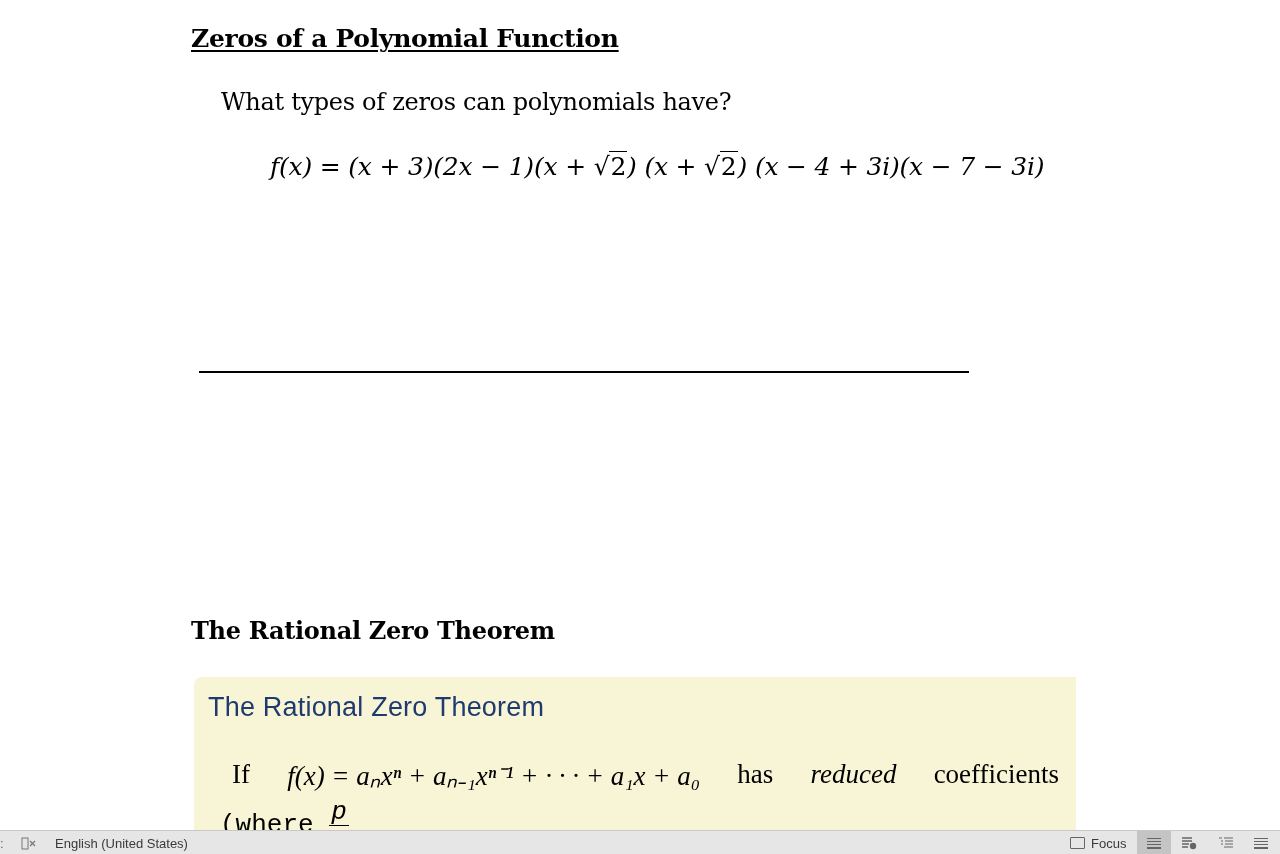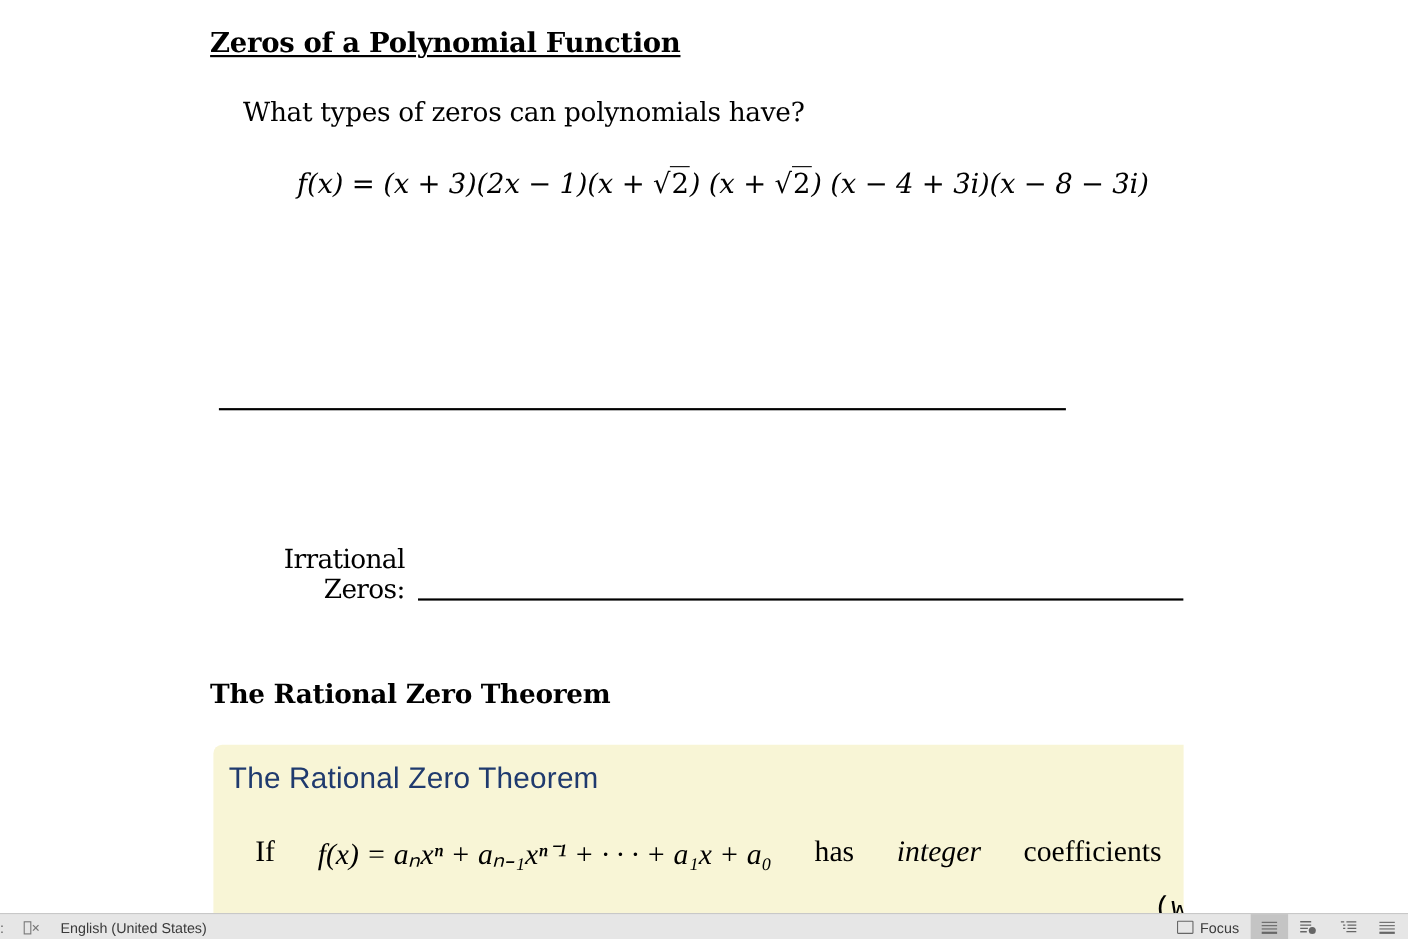--- a/index.html
+++ b/index.html
@@ -1,17 +1,17 @@
 <!DOCTYPE html>
 <html><head>
   <meta charset="utf-8">
   <style>
     html, body { margin:0; padding:0; }
     body { width:1280px; height:854px; overflow:hidden; background:#ffffff; position:relative; font-family:"DejaVu Serif", serif; color:#000; }
-    .page { position:absolute; left:0; top:0; width:1076px; height:830px; overflow:hidden;text-align:right; }
+    .page { position:absolute; left:0; top:0; width:1076px; height:830px; overflow:hidden; }
     .title { position:absolute; left:191px; top:24px; font-size:25px; font-weight:bold; text-decoration:underline; text-decoration-thickness:2px; text-underline-offset:3px; letter-spacing:-0.3px; }
     .question { position:absolute; left:191px; top:88px; font-size:24px; letter-spacing:-0.3px;margin-left:30px; }
     .equation { position:absolute; left:270px; top:152px; font-size:25px; font-family:"DejaVu Serif", serif; letter-spacing:-0.2px; white-space:nowrap; }
     .equation i { font-style:italic; }
     .sqrt { display:inline-block; }
     .sqrt .rad { border-top:1.5px solid #000; padding:0 1px; }
     .fill-line { position:absolute; font-size:24px; letter-spacing:-0.6px; display:flex; align-items:flex-end; }
     .fill-line .blank { display:inline-block; border-bottom:2px solid #000; height:1px; margin-left:8px; margin-bottom:4px; }
     .rational { left:191px; top:370px; }
     .irrational { left:191px; top:494px; }
@@ -33,41 +33,37 @@
     .focus-box { width:13px; height:10px; border:1.3px solid #666; border-radius:1px; margin-right:6px; }
   </style>
 </head>
 <body>
 
 <div class="page">
   <div class="title">Zeros of a Polynomial Function</div>
   <div class="question">What types of zeros can polynomials have?</div>
 
   <div class="equation">
-    <i>f(x) = </i><i>(x + 3)</i><i>(2x − 1)</i><i>(x + </i><span class="sqrt">√<span class="rad">2</span></span><i>) </i><i>(x + </i><span class="sqrt">√<span class="rad">2</span></span><i>) </i><i>(x − 4 + 3i)(x − 8 − 3i)</i>
+    <i>f(x) = </i><i>(x + 3)</i><i>(2x − 1)</i><i>(x + </i><span class="sqrt">√<span class="rad">2</span></span><i>) </i><i>(x + </i><span class="sqrt">√<span class="rad">2</span></span><i>) </i><i>(x − 4 + 3i)(x − 7 − 3i)</i>
   </div>
 
   <div class="fill-line rational">
     <span class="blank" style="width:770px"></span>
   </div>
 
-  <div class="fill-line irrational">
-    <span>Irrational Zeros:</span>
-    <span class="blank" style="width:750px; margin-left:12px"></span>
-  </div>
 
   <div class="theorem-heading">The Rational Zero Theorem</div>
 
   <div class="theorem-box">
     <div class="box-title">The Rational Zero Theorem</div>
     <div class="box-line1">
       <span>If</span>
       <i>f(x) = aₙxⁿ + aₙ₋₁xⁿ⁻¹ + · · · + a₁x + a₀</i>
       <span>has</span>
-      <i>integer</i>
+      <i>reduced</i>
       <span>coefficients</span>
       <span>and</span>
       <span class="frac">
           <span class="num">p</span>
           <span>q</span>
         </span>
     </div>
     <div class="box-line2">
       <span>(where</span>
       <span class="frac">

